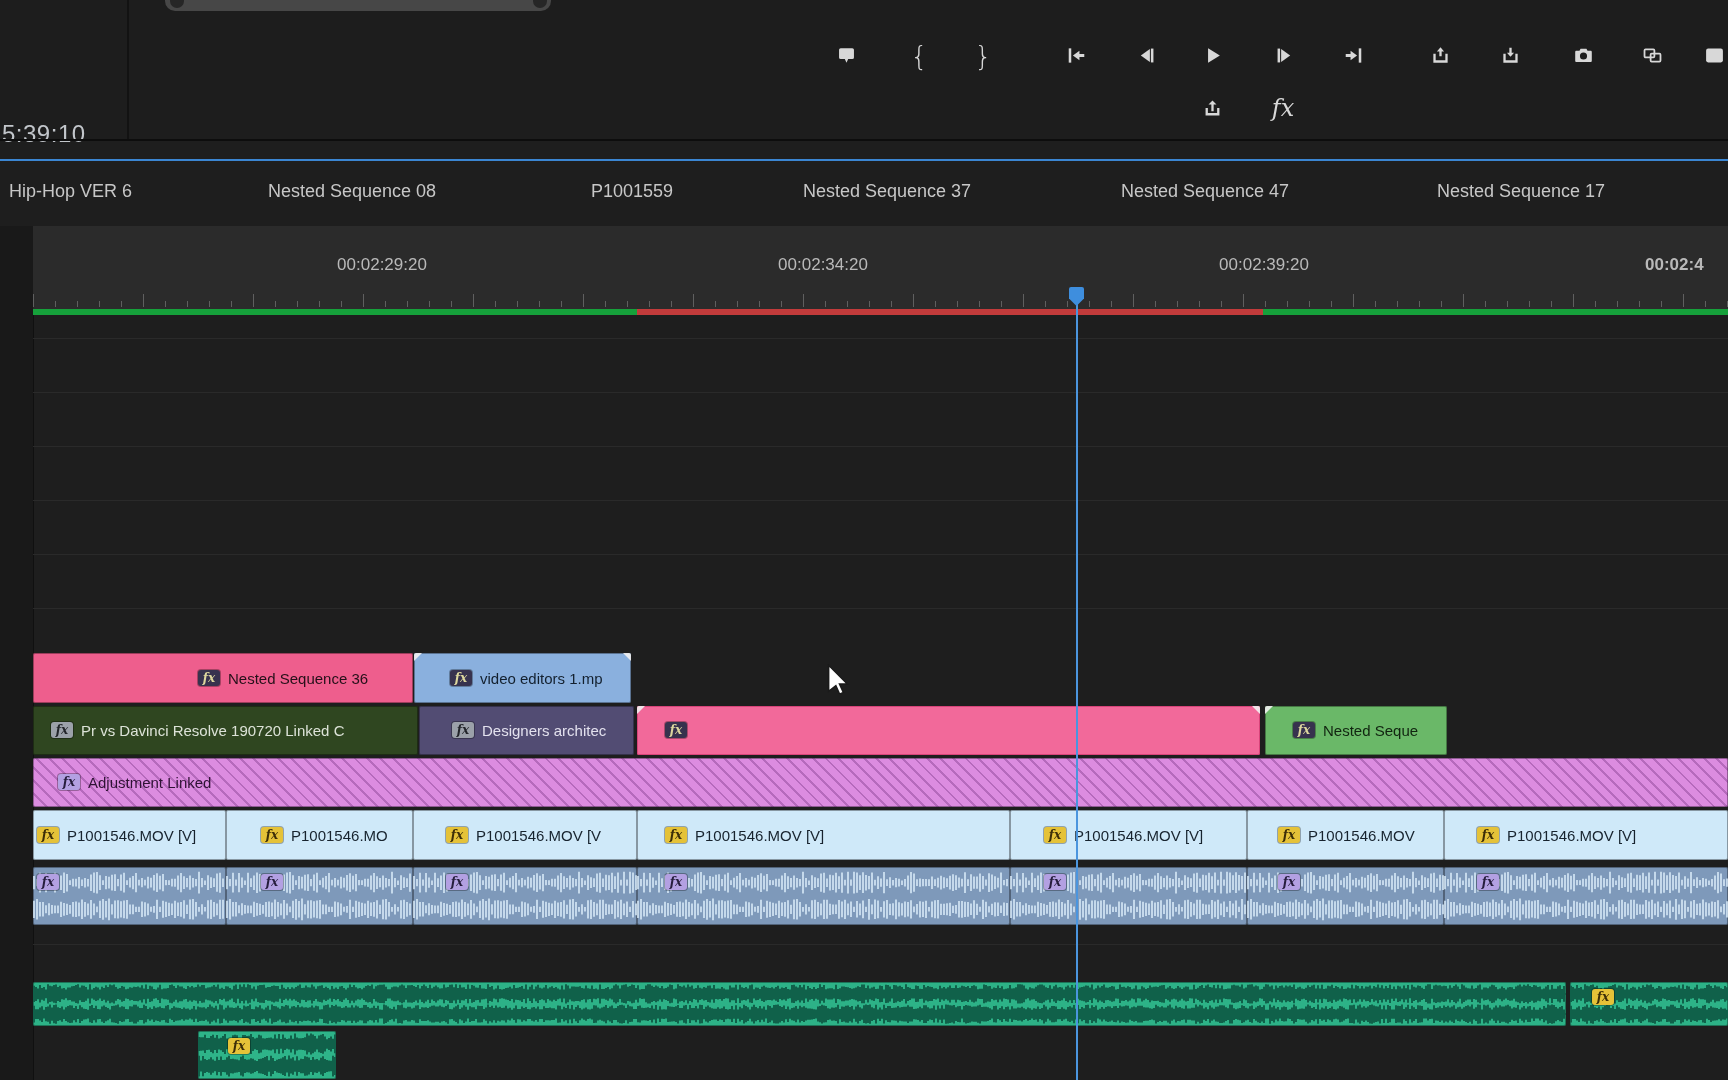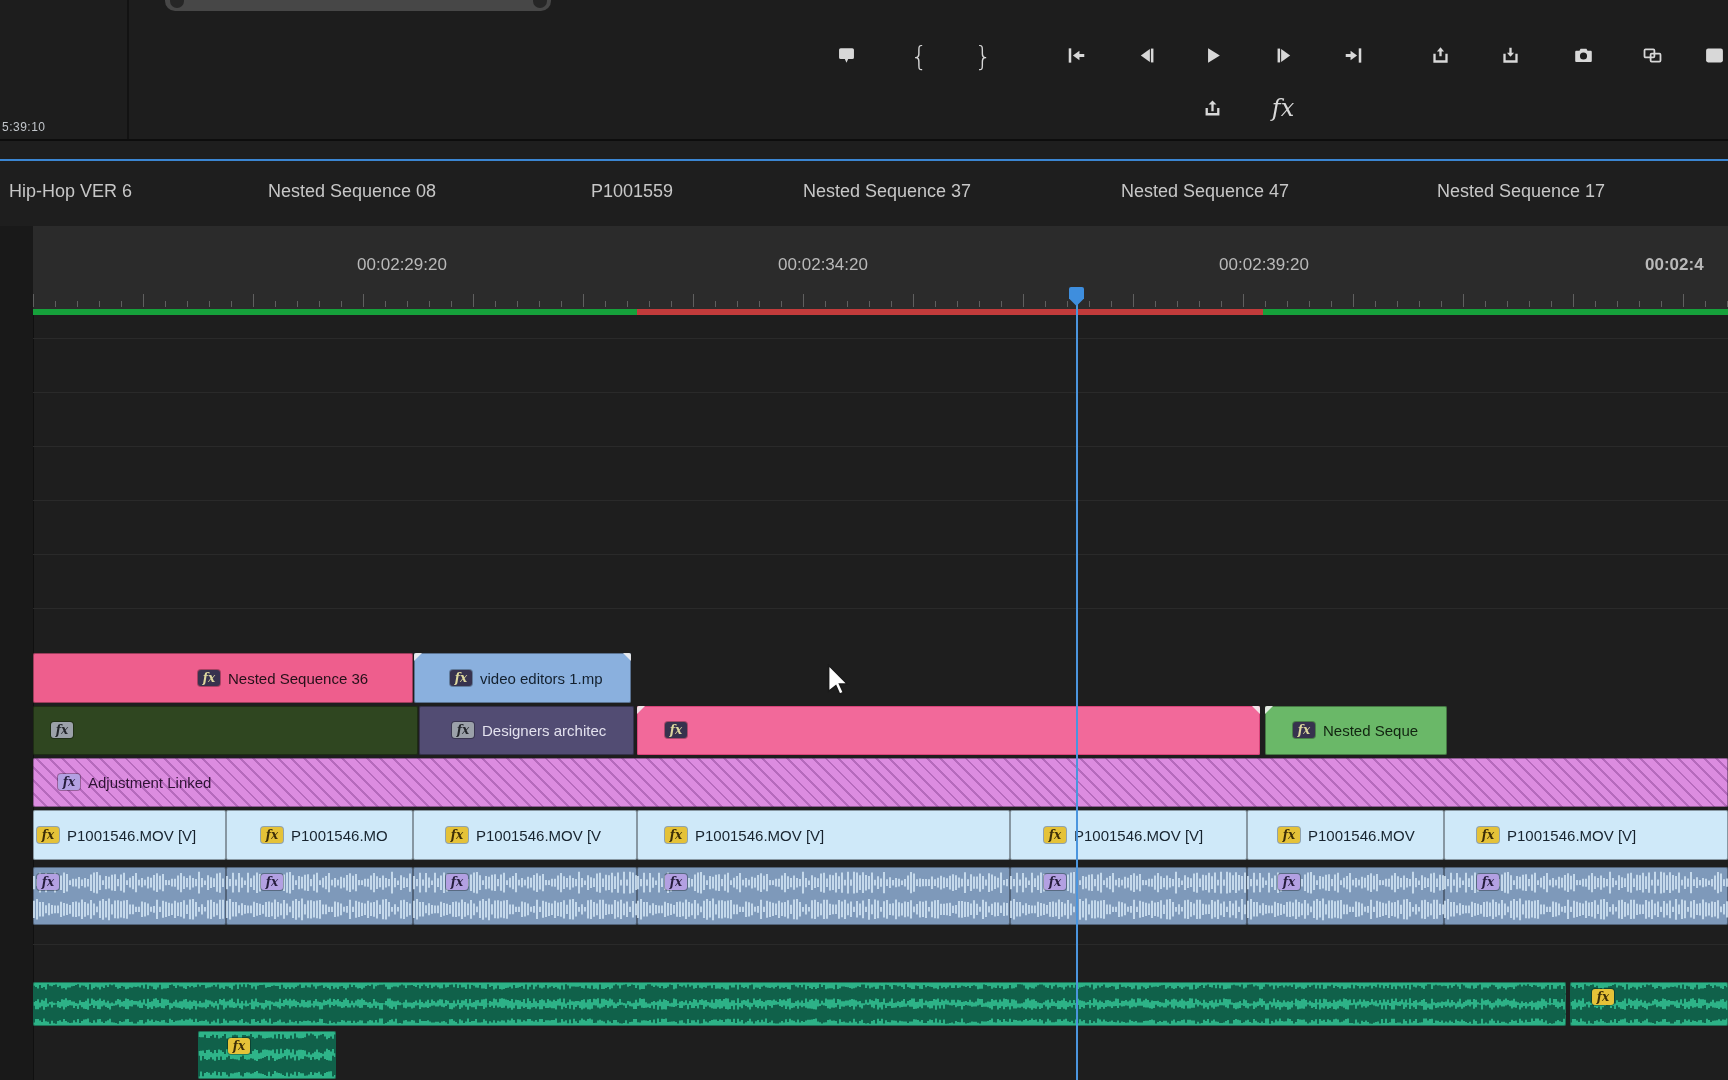--- a/index.html
+++ b/index.html
@@ -4,21 +4,21 @@
 <style>
   html,body{margin:0;padding:0;}
   body{width:1728px;height:1080px;overflow:hidden;background:#1e1e1e;position:relative;
        font-family:"Liberation Sans",sans-serif;-webkit-font-smoothing:antialiased;}
 
   
   #monitor{position:absolute;left:0;top:0;width:1728px;height:140px;background:#1d1d1d;}
   #zoombar{position:absolute;left:165px;top:-9px;width:386px;height:20px;background:#474747;border-radius:10px;}
   .knob{position:absolute;top:3px;width:14px;height:14px;border-radius:50%;background:#262626;}
   .k1{left:5px}.k2{left:368px}
-  #tc{position:absolute;left:2px;top:120px;font-size:12px;color:#c2c6cb;letter-spacing:.5px;}
+  #tc{position:absolute;left:2px;top:120px;font-size:24px;color:#c2c6cb;letter-spacing:.5px;}
   #vdiv{position:absolute;left:127px;top:0;width:2px;height:140px;background:#121212;}
   #hdiv{position:absolute;left:0;top:139px;width:1728px;height:2px;background:#0d0d0d;}
   #focusline{position:absolute;left:0;top:159px;width:1728px;height:2px;background:#3b86d2;}
   .tbtn{position:absolute;width:36px;height:36px;display:flex;align-items:center;justify-content:center;cursor:default;}
   .brace{font-family:"DejaVu Sans",sans-serif;font-weight:300;font-size:27px;color:#d8d8d8;}
   .fxtext{font-family:"DejaVu Serif",serif;font-style:italic;font-size:24px;color:#d8d8d8;}
 
   
   .tab{position:absolute;top:181px;font-size:18px;color:#c7c7c7;white-space:nowrap;}
   #ruler{position:absolute;left:33px;top:226px;width:1695px;height:83px;background:#2b2b2b;overflow:hidden;}
@@ -143,21 +143,21 @@
 <div id="tabs">
     <span class="tab" style="left: 9px;">Hip-Hop VER 6</span>
     <span class="tab" style="left: 268px;">Nested Sequence 08</span>
     <span class="tab" style="left: 591px;">P1001559</span>
     <span class="tab" style="left: 803px;">Nested Sequence 37</span>
     <span class="tab" style="left: 1121px;">Nested Sequence 47</span>
     <span class="tab" style="left: 1437px;">Nested Sequence 17</span>
   </div>
 <div id="gutter"></div>
 <div id="ruler">
-    <span class="rlabel" style="left: 349px; margin-left: 20px;">00:02:29:20</span>
+    <span class="rlabel" style="left: 349px;">00:02:29:20</span>
     <span class="rlabel" style="left: 790px;">00:02:34:20</span>
     <span class="rlabel" style="left: 1231px;">00:02:39:20</span>
     <span class="rlabel left" style="left: 1612px;">00:02:4</span>
     <div class="tick" style="left: 0px; height: 13px;"></div>
     <div class="tick" style="left: 22px; height: 6px;"></div>
     <div class="tick" style="left: 44px; height: 6px;"></div>
     <div class="tick" style="left: 66px; height: 6px;"></div>
     <div class="tick" style="left: 88px; height: 6px;"></div>
     <div class="tick" style="left: 110px; height: 13px;"></div>
     <div class="tick" style="left: 132px; height: 6px;"></div>
@@ -253,20 +253,21 @@
       <div class="label" style="left: 195px; color: rgb(37, 16, 25);">Nested Sequence 36</div>
     </div>
     <div class="clip" style="left: 414px; top: 653px; width: 217px; height: 50px; background: rgb(138, 176, 222);">
       <div class="fx fx-dark" style="left: 36px; top: 17px;">fx</div>
       <div class="label" style="left: 66px; color: rgb(19, 32, 46);">video editors 1.mp</div>
       <div class="notch notchL"></div>
       <div class="notch notchR"></div>
     </div>
     <div class="clip" style="left: 33px; top: 706px; width: 385px; height: 49px; background: rgb(47, 70, 32);">
       <div class="fx fx-gray" style="left: 18px; top: 16px;">fx</div>
+      <div class="label" style="left: 48px; color: rgb(221, 227, 216);">Pr vs Davinci Resolve 190720 Linked C</div>
     </div>
     <div class="clip" style="left: 419px; top: 706px; width: 215px; height: 49px; background: rgb(82, 76, 115);">
       <div class="fx fx-gray" style="left: 33px; top: 16px;">fx</div>
       <div class="label" style="left: 63px; color: rgb(227, 225, 238);">Designers architec</div>
     </div>
     <div class="clip" style="left: 637px; top: 706px; width: 623px; height: 49px; background: rgb(242, 105, 154); box-shadow: rgb(216, 68, 122) 0px 0px 0px 1px inset;">
       <div class="fx fx-dark" style="left: 28px; top: 16px;">fx</div>
       <div class="notch notchL"></div>
       <div class="notch notchR"></div>
     </div>

